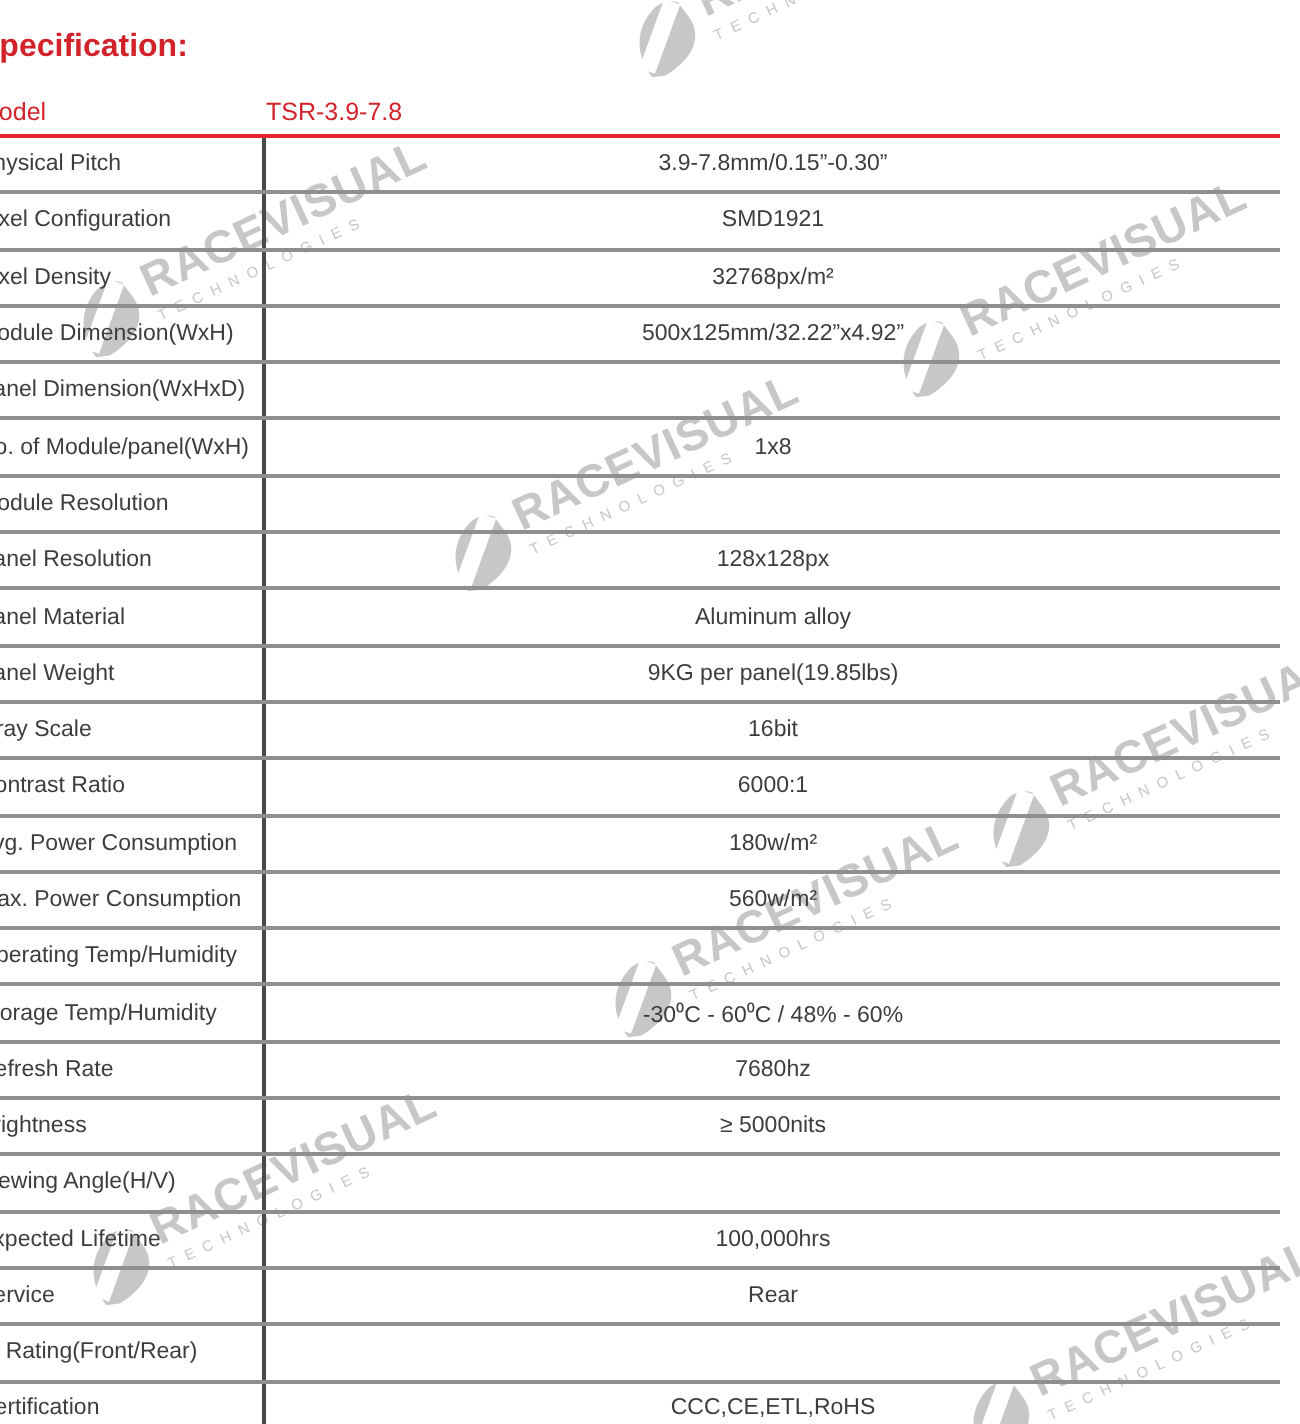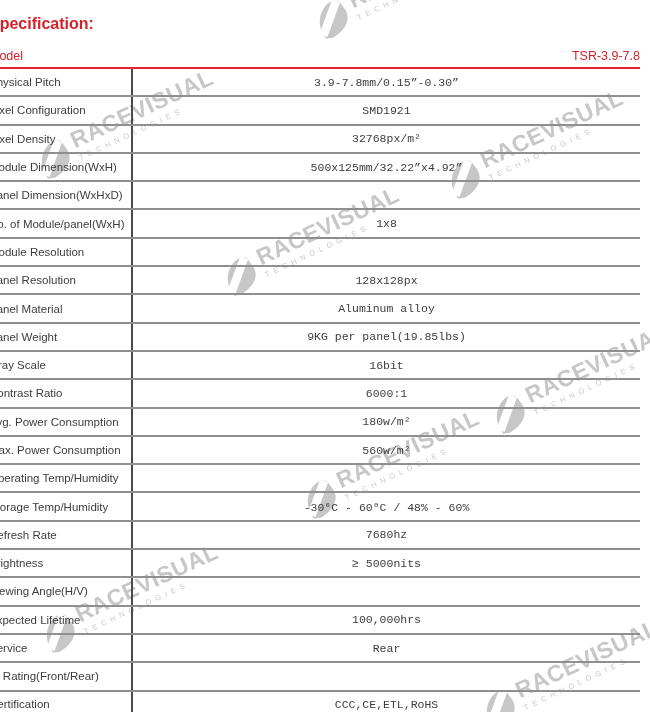--- a/index.html
+++ b/index.html
@@ -18,32 +18,32 @@
   .wm-big{font-size:23px;font-weight:bold;letter-spacing:0.5px;line-height:1;white-space:nowrap;}
   .wm-small{font-size:7.5px;letter-spacing:4.6px;margin-top:2px;white-space:nowrap;}
   
   .content{position:absolute;left:-11px;top:0;width:661px;height:712px;z-index:1;}
   .title{
     position:absolute;left:0;top:15px;font-size:16px;font-weight:bold;color:#d2232a;
     white-space:nowrap;
   }
   .model-row{position:absolute;left:0;top:49px;width:651px;display:flex;}
   .model-label{width:144px;font-size:12.5px;color:#d2232a;}
-  .model-value{flex:1;text-align:right;font-size:12.5px;color:#d2232a;}
+  .model-value{flex:1;text-align:left;font-size:12.5px;color:#d2232a;}
   .red-line{position:absolute;left:0;top:67px;width:651px;height:2px;background:#e5252b;}
   .spec-table{position:absolute;left:0;top:69px;width:651px;}
   .row{display:flex;height:28.3px;box-sizing:border-box;border-bottom:2px solid #8f8f8f;}
   .row:last-child{border-bottom:3px solid #4a4a4a;}
   .row-label{
     width:144px;box-sizing:border-box;border-right:2px solid #4a4a4a;
     display:flex;align-items:center;font-size:11.5px;color:#3d3d3d;white-space:nowrap;
   }
   .row-value{
     flex:1;display:flex;align-items:center;justify-content:center;
-    font-size:11.5px;color:#3d3d3d;white-space:nowrap;font-family:Liberation Mono, monospace;
+    font-size:11.5px;color:#3d3d3d;white-space:nowrap;
   }
 </style>
 </head>
 <body>
 
 <div class="wm-layer">
   <div class="wm" style="left:306px;top:-37px;">
     <svg class="wm-logo" viewBox="0 0 36 36">
       <path d="M4 33 C1 20 6 7 20 2 C25 0.5 29 2 31.5 4.5 L33.5 14 C35.5 26 25 33.5 10.5 35 Z" fill="currentColor"></path>
       <path d="M0 26 L26 0 L32 6 L6 32 Z" fill="#ffffff"></path>

